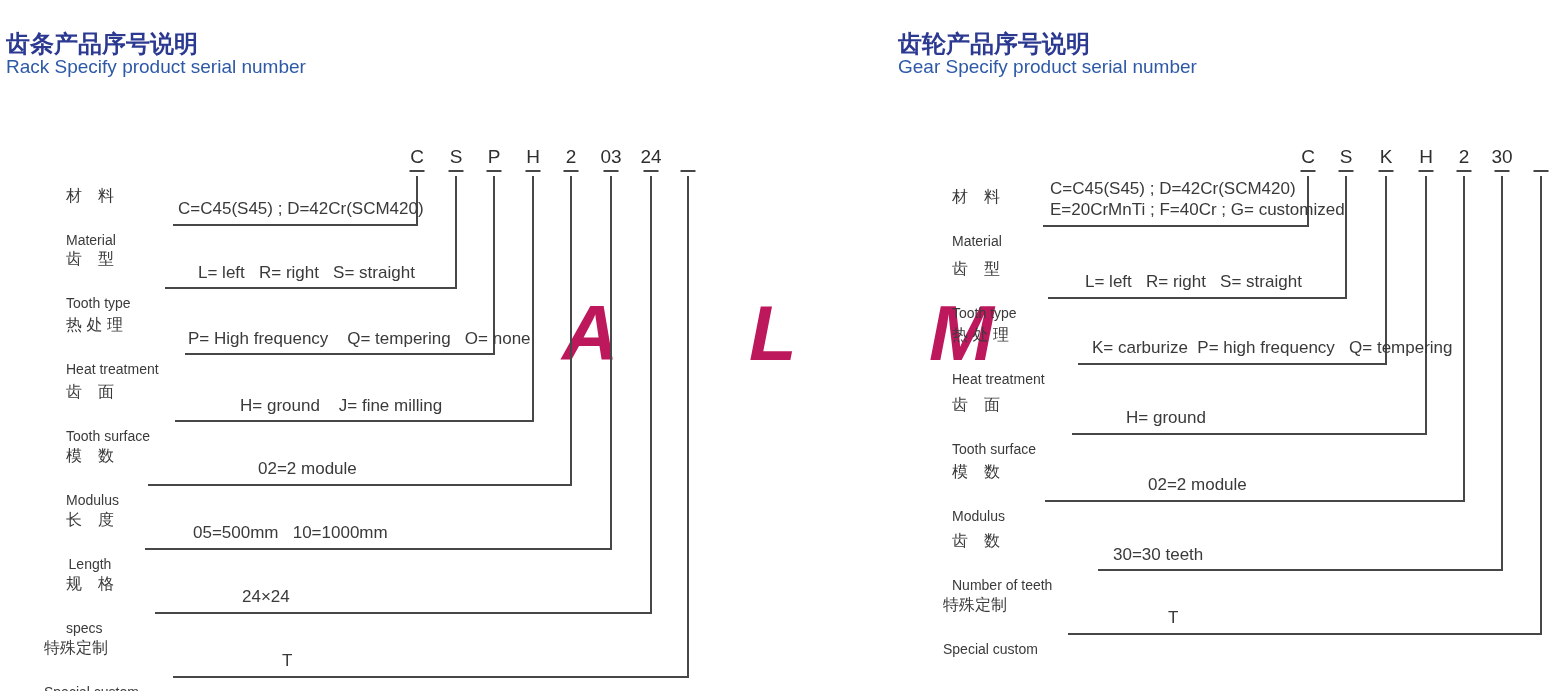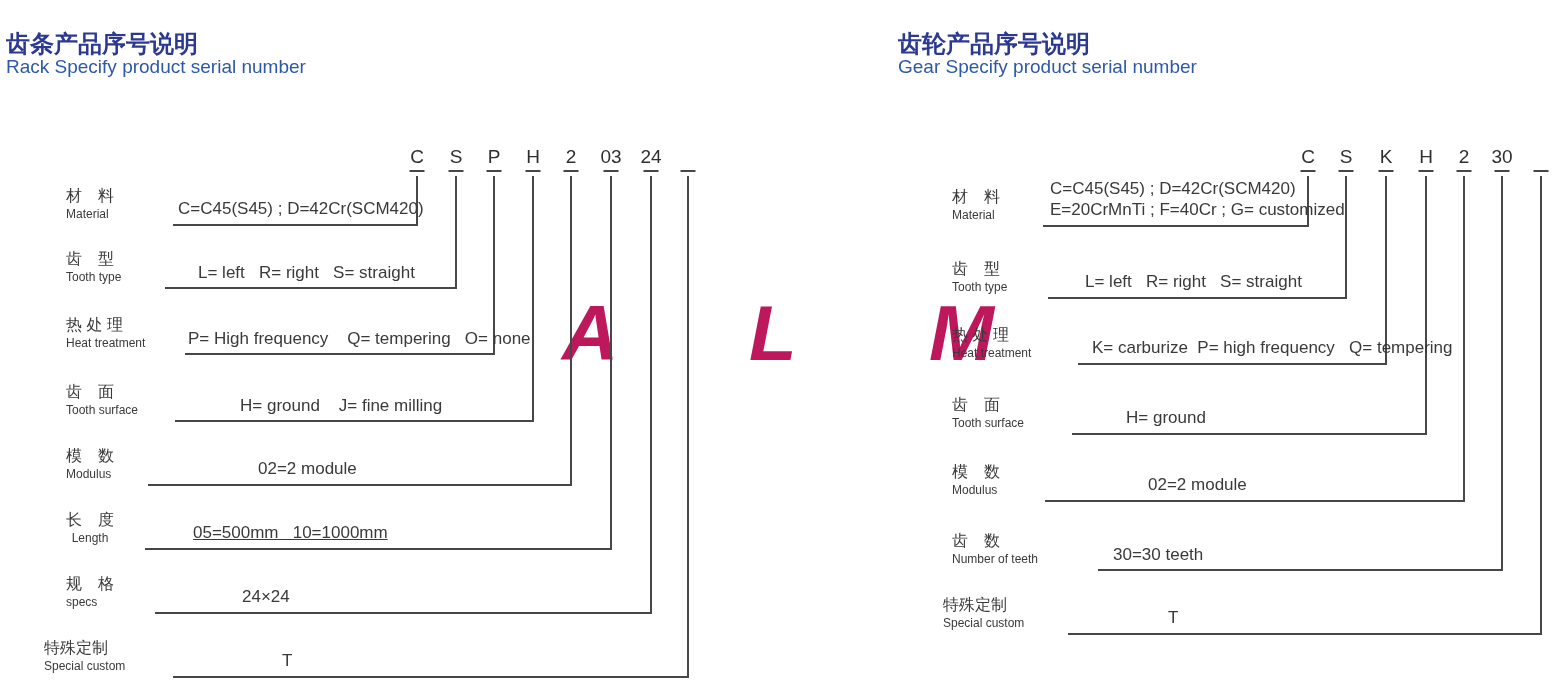--- a/index.html
+++ b/index.html
@@ -19,21 +19,21 @@
     font-size:19px; color:#2f2f2f; white-space:pre; z-index:2;
   }
   .tick {
     position:absolute; top:170px; width:15px; height:2px;
     background:#474747; transform:translateX(-50%); z-index:2;
   }
   .vline { position:absolute; width:2px; background:#474747; transform:translateX(-50%); z-index:1; }
   .hline { position:absolute; height:2px; background:#474747; z-index:1; }
   .row-label { position:absolute; color:#3a3a3a; z-index:2; }
   .row-label .cn { font-size:16px; line-height:18px; white-space:pre; }
-  .row-label .en { font-size:12px; line-height:19px; white-space:pre; }
+  .row-label .en { font-size:14px; line-height:19px; white-space:pre;margin-top:26px; }
   .value {
     position:absolute; font-size:17px; line-height:21px; color:#3a3a3a;
     white-space:pre-wrap; z-index:2; background:transparent;
   }
 </style>
 </head>
 <body>
 
 <div class="canvas">
 
@@ -109,21 +109,21 @@
     <div class="row-label" style="left:44px; top:639px;">
       <div class="cn">特殊定制</div>
       <div class="en">Special custom</div>
     </div>
 
     <div class="value" style="left:178px; top:198px;">C=C45(S45) ; D=42Cr(SCM420)</div>
     <div class="value" style="left:198px; top:262px;">L= left   R= right   S= straight</div>
     <div class="value" style="left:188px; top:328px;">P= High frequency    Q= tempering   O= none</div>
     <div class="value" style="left:240px; top:395px;">H= ground    J= fine milling</div>
     <div class="value" style="left:258px; top:458px;">02=2 module</div>
-    <div class="value" style="left:193px; top:522px;text-decoration:underline;">05=500mm   10=1000mm</div>
+    <div class="value" style="left:193px; top:522px;">05=500mm   10=1000mm</div>
     <div class="value" style="left:242px; top:586px;">24×24</div>
     <div class="value" style="left:282px; top:650px;">T</div>
   </div>
 
   <div>
     <div class="title-cn" style="left:898px; top:28px;">齿轮产品序号说明</div>
     <div class="title-en" style="left:898px; top:56px;">Gear Specify product serial number</div>
 
     <div class="code-char" style="left:1308px;">C</div>
     <div class="code-char" style="left:1346px;">S</div>

